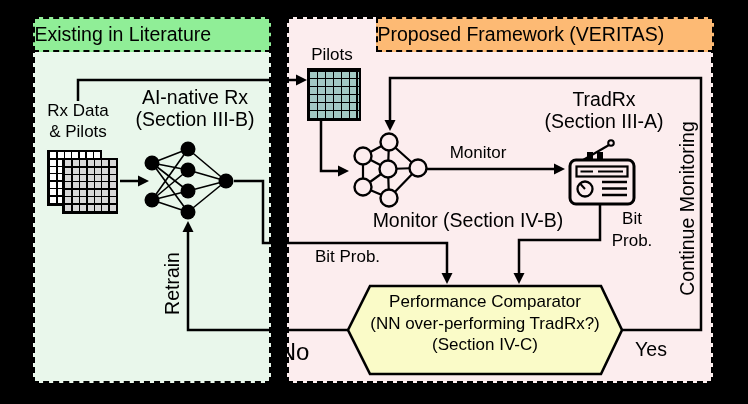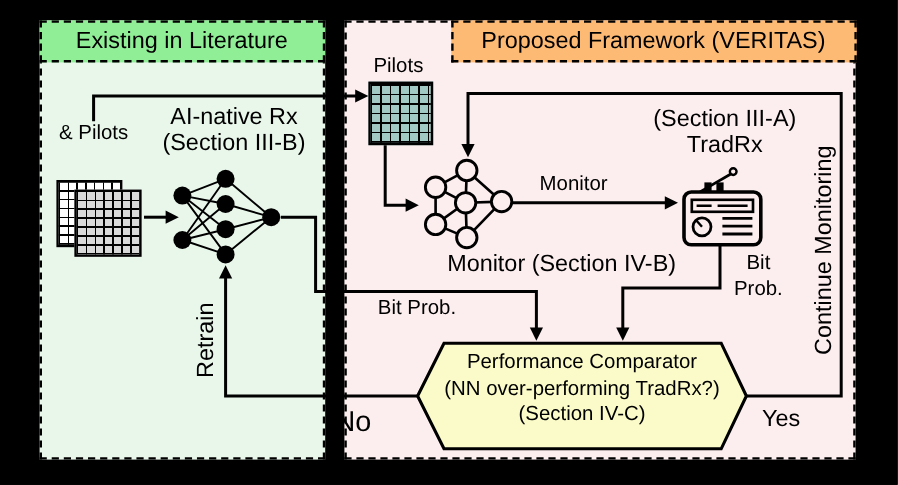--- a/index.html
+++ b/index.html
@@ -5,21 +5,21 @@
   html,body{margin:0;padding:0;background:#000;}
   #canvas{
     position:relative;width:748px;height:404px;background:#000;overflow:hidden;
     font-family:"Liberation Sans",sans-serif;color:#000;
   }
   .panel{position:absolute;border:2.5px dashed #000;box-sizing:border-box;}
   #panel-left{left:33px;top:17px;width:238px;height:366px;background:#e9f7eb;}
   #panel-right{left:287px;top:17px;width:426px;height:366px;background:#fcedee;}
   .panel-header{
     position:absolute;border:2.5px dashed #000;box-sizing:border-box;height:35px;
-    display:flex;align-items:center;justify-content:center;
+    display:flex;align-items:center;justify-content:flex-start;
     font-size:19.5px;white-space:nowrap;
   }
   #header-left{left:-2.5px;top:-2.5px;width:238px;background:#90ee97;}
   #header-right{right:-2.5px;top:-2.5px;width:338px;background:#fdba74;}
   .grid-icon{position:absolute;box-sizing:border-box;border:2px solid #000;}
   #rx-grid-back{
     left:47px;top:150px;width:55px;height:56px;background-color:#ffffff;
     background-image:repeating-linear-gradient(90deg,#000 0 1.3px,transparent 1.3px 7.3px),
                      repeating-linear-gradient(0deg,#000 0 1.3px,transparent 1.3px 7.4px);
   }
@@ -129,33 +129,34 @@
       <rect x="570" y="160" width="64" height="44" rx="6" fill="#fcedee" stroke="#000" stroke-width="3"></rect>
       <rect x="576.5" y="166.5" width="51" height="10" fill="none" stroke="#000" stroke-width="2.2"></rect>
       <path d="M580.5 171.5 L593 171.5 M598 171.5 L623 171.5" stroke="#000" stroke-width="2"></path>
       <circle cx="585" cy="189" r="7.5" fill="none" stroke="#000" stroke-width="2.3"></circle>
       <path d="M585 189 L580.5 184" stroke="#000" stroke-width="2"></path>
       <path d="M602 182 L627 182 M602 188.5 L627 188.5 M602 195 L627 195" stroke="#000" stroke-width="2.3"></path>
     </g>
   </svg>
 
   <div id="rx-data-label" class="label">
+    <div>Rx Data</div>
     <div>&amp; Pilots</div>
   </div>
 
   <div id="ai-rx-label" class="label">
     <div>AI-native Rx</div>
     <div>(Section III-B)</div>
   </div>
 
   <div id="pilots-label" class="label">Pilots</div>
 
   <div id="tradrx-label" class="label">
+    <div>TradRx</div>
     <div>(Section III-A)</div>
-    <div>TradRx</div>
   </div>
 
   <div id="activate-label" class="label">Monitor</div>
 
   <div id="monitor-label" class="label">Monitor (Section IV-B)</div>
 
   <div id="bitprob-nn-label" class="label">Bit Prob.</div>
 
   <div id="bitprob-trad-label" class="label">
     <div>Bit</div>

